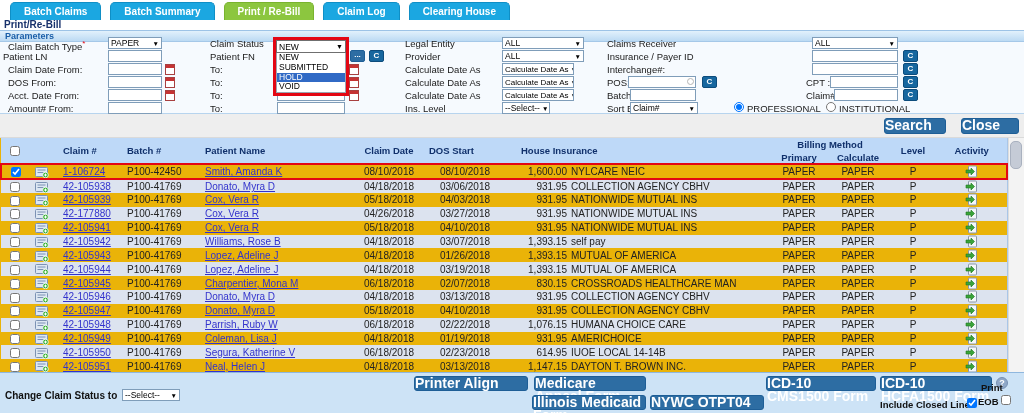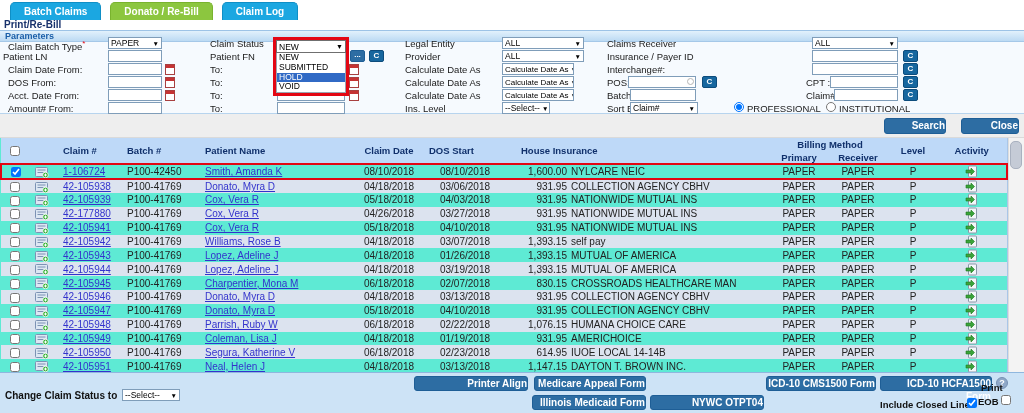--- a/index.html
+++ b/index.html
@@ -1,18 +1,18 @@
 <!DOCTYPE html>
 <html><head>
 <meta charset="utf-8">
 <style>
   *{box-sizing:border-box;margin:0;padding:0;}
   html,body{width:1024px;height:413px;overflow:hidden;background:#fff;
     font-family:"Liberation Sans",sans-serif;}
-  .screen{position:relative;width:1020px;height:413px;background:#5eead4;font-size:10px;}
+  .screen{position:relative;width:1020px;height:413px;background:#eab308;font-size:10px;}
 
   
   .tabbar{position:absolute;left:0;top:0;width:1024px;height:20px;display:flex;gap:9px;padding:2px 0 0 10px;background:#fff;}
   .tab{height:18px;line-height:18px;padding:0 13px;background:#1BA7E1;color:#fff;font-weight:bold;font-size:10px;border-radius:5px 5px 0 0;border:1px solid #0F8FC6;border-bottom:none;cursor:pointer;white-space:nowrap;}
   .tab.active{background:#8CC63F;border-color:#79B32E;}
 
   
   .titlebar{position:absolute;left:0;top:20px;width:1024px;height:10px;line-height:10px;padding-left:4px;color:#18316B;font-weight:bold;font-size:10px;background:#fff;}
 
   
@@ -32,21 +32,21 @@
   
   .status-dd{position:absolute;left:273px;top:37px;width:76px;border:3px solid #E30613;background:#fff;z-index:20;}
   .dd-closed{height:13px;border:1px solid #6F6F6F;background:#fff;display:flex;align-items:center;justify-content:space-between;padding:0 2px;font-size:8.5px;cursor:pointer;}
   .dd-closed .arr{font-size:7px;}
   .dd-list{border:1px solid #9AA5B1;border-top:none;background:#fff;}
   .opt{height:9.8px;line-height:9.8px;font-size:8.5px;padding-left:2px;cursor:pointer;}
   .opt.sel-opt{background:#316AC5;color:#fff;}
 
   
   .actionbar{position:absolute;left:0;top:114px;width:1024px;height:24px;background:#EEEEEE;border-bottom:1px solid #DADADA;}
-  .btn{position:absolute;background:#2D6DA3;border:1px solid #1E5E96;border-radius:3px;color:#fff;font-weight:bold;font-size:10px;text-align:right;cursor:pointer;font-family:inherit;line-height:13px;}
+  .btn{position:absolute;background:#2D6DA3;border:1px solid #1E5E96;border-radius:3px;color:#fff;font-weight:bold;font-size:14px;text-align:left;cursor:pointer;font-family:inherit;line-height:13px;}
 
   
   .grid{position:absolute;left:0;top:138px;width:1006px;border-collapse:collapse;table-layout:fixed;border-right:1px solid #A9C6E8;}
   .grid thead th{background:#BED9F8;color:#10306B;font-weight:bold;font-size:9.5px;height:13px;padding:0;text-align:center;}
   .grid thead .al{text-align:left;}
   .grid tbody td{height:13.87px;padding:0;font-size:10px;color:#222;white-space:nowrap;overflow:hidden;}
   .grid tbody tr.alt{background:#DCE3EF;}
   .grid tbody tr.hl td{border-top:2px solid #E30613;border-bottom:2px solid #E30613;}
   .grid tbody tr.hl td:first-child{border-left:2px solid #E30613;}
   .grid tbody tr.hl td:last-child{border-right:2px solid #E30613;}
@@ -72,22 +72,24 @@
   .help{position:absolute;width:12px;height:12px;border-radius:50%;background:#8FA8C8;border:1px solid #7791B3;color:#fff;font-weight:bold;font-size:9px;text-align:center;line-height:11px;cursor:pointer;}
   .fcb{position:absolute;width:10px;height:10px;margin:0;}
 </style>
 </head>
 <body>
 
 <div class="screen">
 
   <div class="tabbar">
     <div class="tab">Batch Claims</div>
-    <div class="tab active">Donato / Re-Bill</div>
+    <div class="tab">Batch Summary</div>
+    <div class="tab active">Print / Re-Bill</div>
     <div class="tab">Claim Log</div>
+    <div class="tab">Clearing House</div>
   </div>
 
   <div class="titlebar">Print/Re-Bill</div>
 
   <div class="params">
     <div class="params-hd">Parameters</div>
 
     <div class="lb" style="left:8px;top:7px"><span>Claim Batch Type</span><span class="req">*</span></div>
     <div class="sel" style="left:108px;top:6px;width:54px">
         <span>PAPER</span>
@@ -231,21 +233,21 @@
         <th rowspan="2" class="al pad2">Patient Name</th>
         <th rowspan="2">Claim Date</th>
         <th rowspan="2" class="al pad2">DOS Start</th>
         <th rowspan="2" class="al pad18">House Insurance</th>
         <th colspan="2">Billing Method</th>
         <th rowspan="2">Level</th>
         <th rowspan="2">Activity</th>
       </tr>
       <tr>
         <th>Primary</th>
-        <th>Receiver</th>
+        <th>Calculate</th>
       </tr>
     </thead>
     <tbody>
         <tr class="hl">
       <td class="c-check"><input type="checkbox" checked="" style=""></td>
       <td class="c-icon"><span class="formicon">
         <svg width="14" height="12" viewBox="0 0 14 12">
                 <rect x="0.5" y="1.5" width="12" height="9" rx="1" fill="#DDE7F3" stroke="#7C92B4"></rect>
                 <line x1="2.5" y1="4" x2="10.5" y2="4" stroke="#7C92B4" stroke-width="1"></line>
                 <line x1="2.5" y1="6.5" x2="8.5" y2="6.5" stroke="#7C92B4" stroke-width="1"></line>

